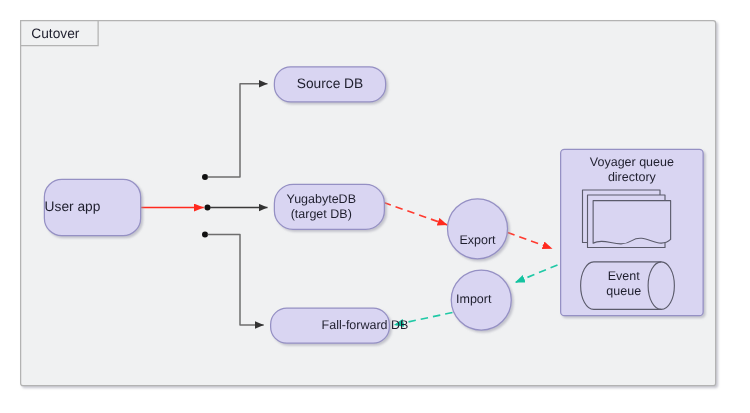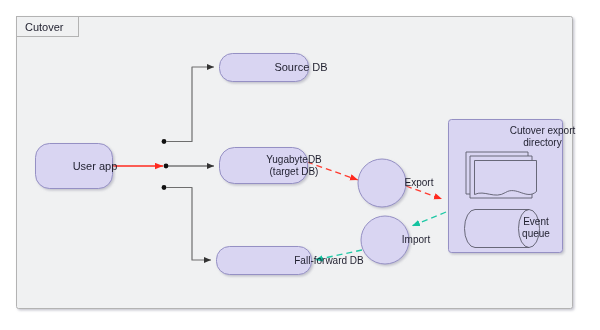--- a/index.html
+++ b/index.html
@@ -23,21 +23,20 @@
   .node-label {
     position: absolute;
     display: flex;
     align-items: center;
     justify-content: center;
     text-align: center;
     color: #1f1f2e;
     pointer-events: none;
     line-height: 1.18;
     white-space: pre-line;
-    padding-left: 37px;
   }
   .lbl-11 { font-size: 11px; }
   .lbl-10 { font-size: 10px; }
 </style>
 </head>
 <body>
 
 <div id="canvas">
 
   <svg id="diagram-svg" width="600" height="330" viewBox="0 0 600 330">
@@ -118,24 +117,24 @@
 
   <div class="node-label lbl-11" style="left:20px; top:144px; width:76px; height:44px;">User app</div>
 
   <div class="node-label lbl-11" style="left:220px; top:54px; width:88px; height:27px;">Source DB</div>
 
   <div class="node-label lbl-10" style="left:220px; top:148px; width:74px; height:35px;">YugabyteDB
 (target DB)</div>
 
   <div class="node-label lbl-10" style="left:217px; top:247px; width:94px; height:27px;margin-left:28px;">Fall-forward DB</div>
 
-  <div class="node-label lbl-10" style="left:358px; top:173px; width:48px; height:20px;text-align:right;">Export</div>
+  <div class="node-label lbl-10" style="left:358px; top:183px; width:48px; height:20px;text-align:right;">Export</div>
 
   <div class="node-label lbl-10" style="left:361px; top:230px; width:36px; height:20px;">Import</div>
 
-  <div class="node-label lbl-10" style="left:450px; top:124px; width:111px; height:26px;">Cutover export
+  <div class="node-label lbl-10" style="left:450px; top:124px; width:111px; height:26px;">Voyager queue
 directory</div>
 
 
   <div class="node-label lbl-10" style="left:473px; top:214px; width:52px; height:28px;">Event
 queue</div>
 
 </div>
 
 </body></html>

